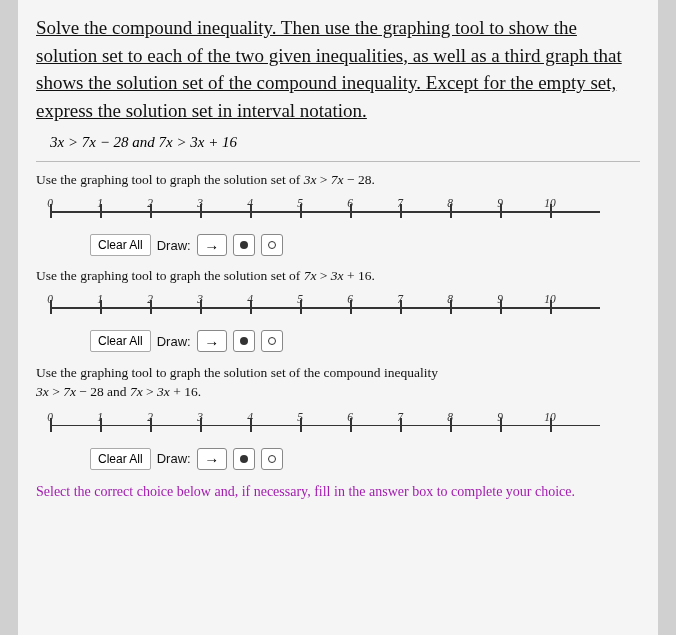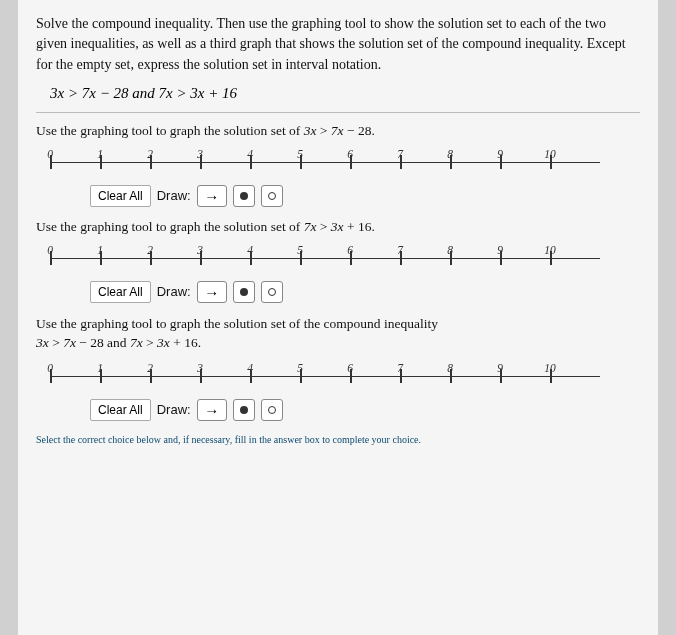--- a/index.html
+++ b/index.html
@@ -13,24 +13,25 @@
       align-items: flex-start;
     }
     .page {
       background: #f5f5f5;
       width: 640px;
       min-height: 635px;
       padding: 14px 18px 18px 18px;
       margin-top: 0;
     }
     .intro-text {
-      font-size: 14px;
+      font-size: 19px;
       line-height: 1.45;
       color: #111;
       margin-bottom: 10px;
+      text-decoration: underline;
     }
     .equation-line {
       font-size: 15px;
       margin: 8px 0 10px 14px;
       font-style: italic;
     }
     .divider {
       border: none;
       border-top: 1px solid #bbb;
       margin: 6px 0 10px 0;
@@ -97,22 +98,22 @@
       border: 1.5px solid #333;
       border-radius: 50%;
     }
     .compound-instruction {
       font-size: 13.5px;
       margin-bottom: 8px;
       color: #111;
       line-height: 1.4;
     }
     .final-text {
-      font-size: 10px;
-      color: #0c4a6e;
+      font-size: 14px;
+      color: #a21caf;
       margin-top: 4px;
       line-height: 1.4;
     }
     .number-line-wrapper {
       width: 560px;
       position: relative;
       height: 30px;
       margin-left: 4px;
     }
     .nl-line {

